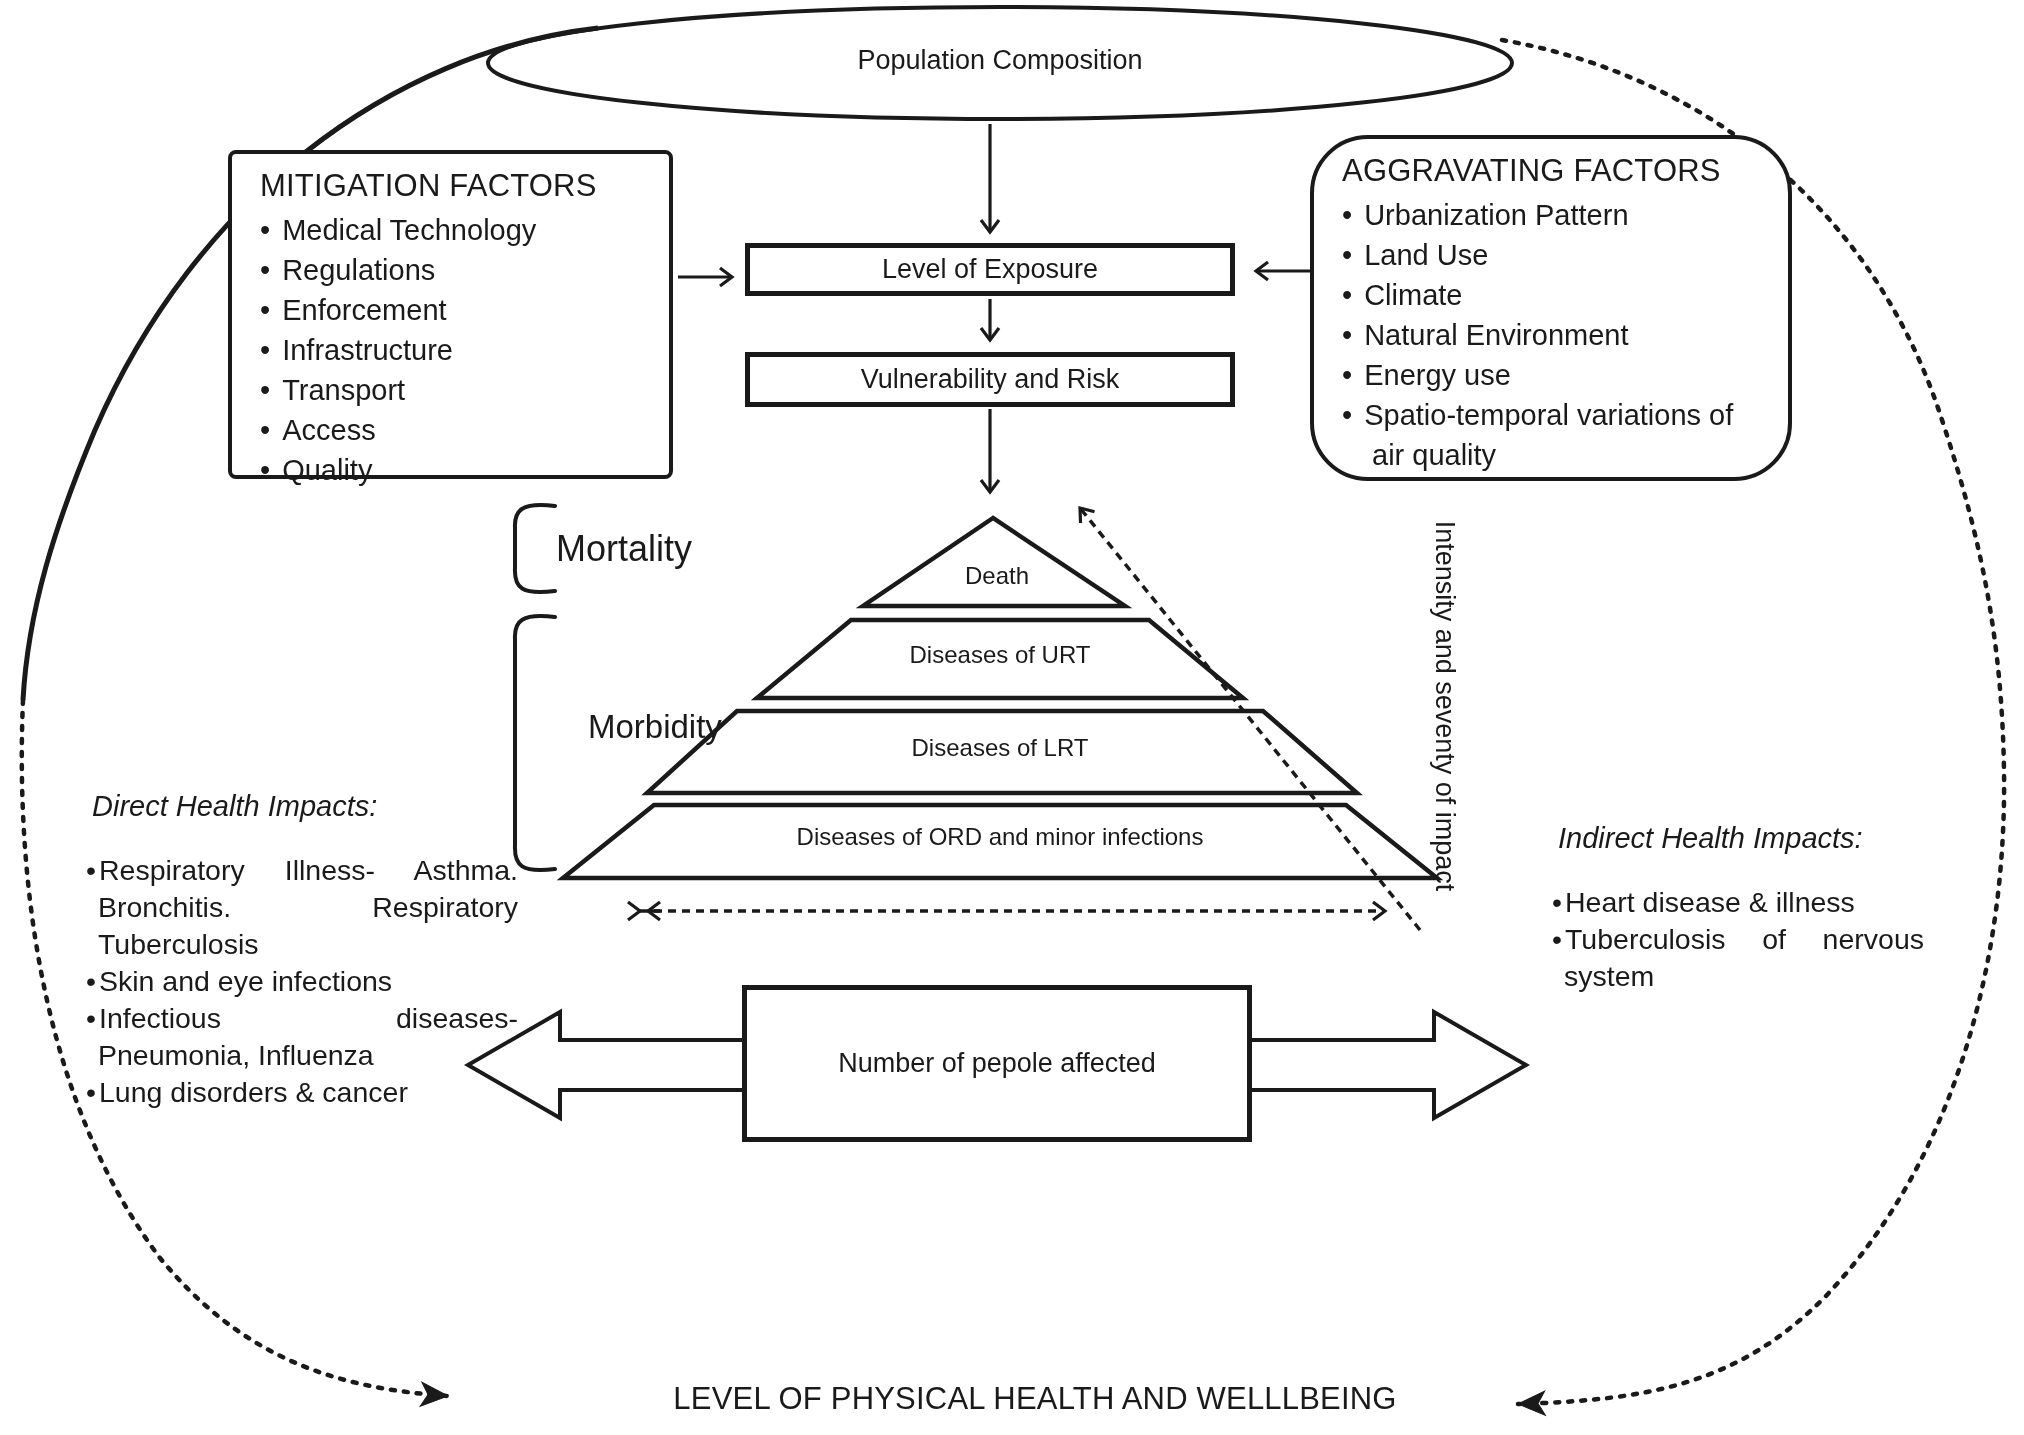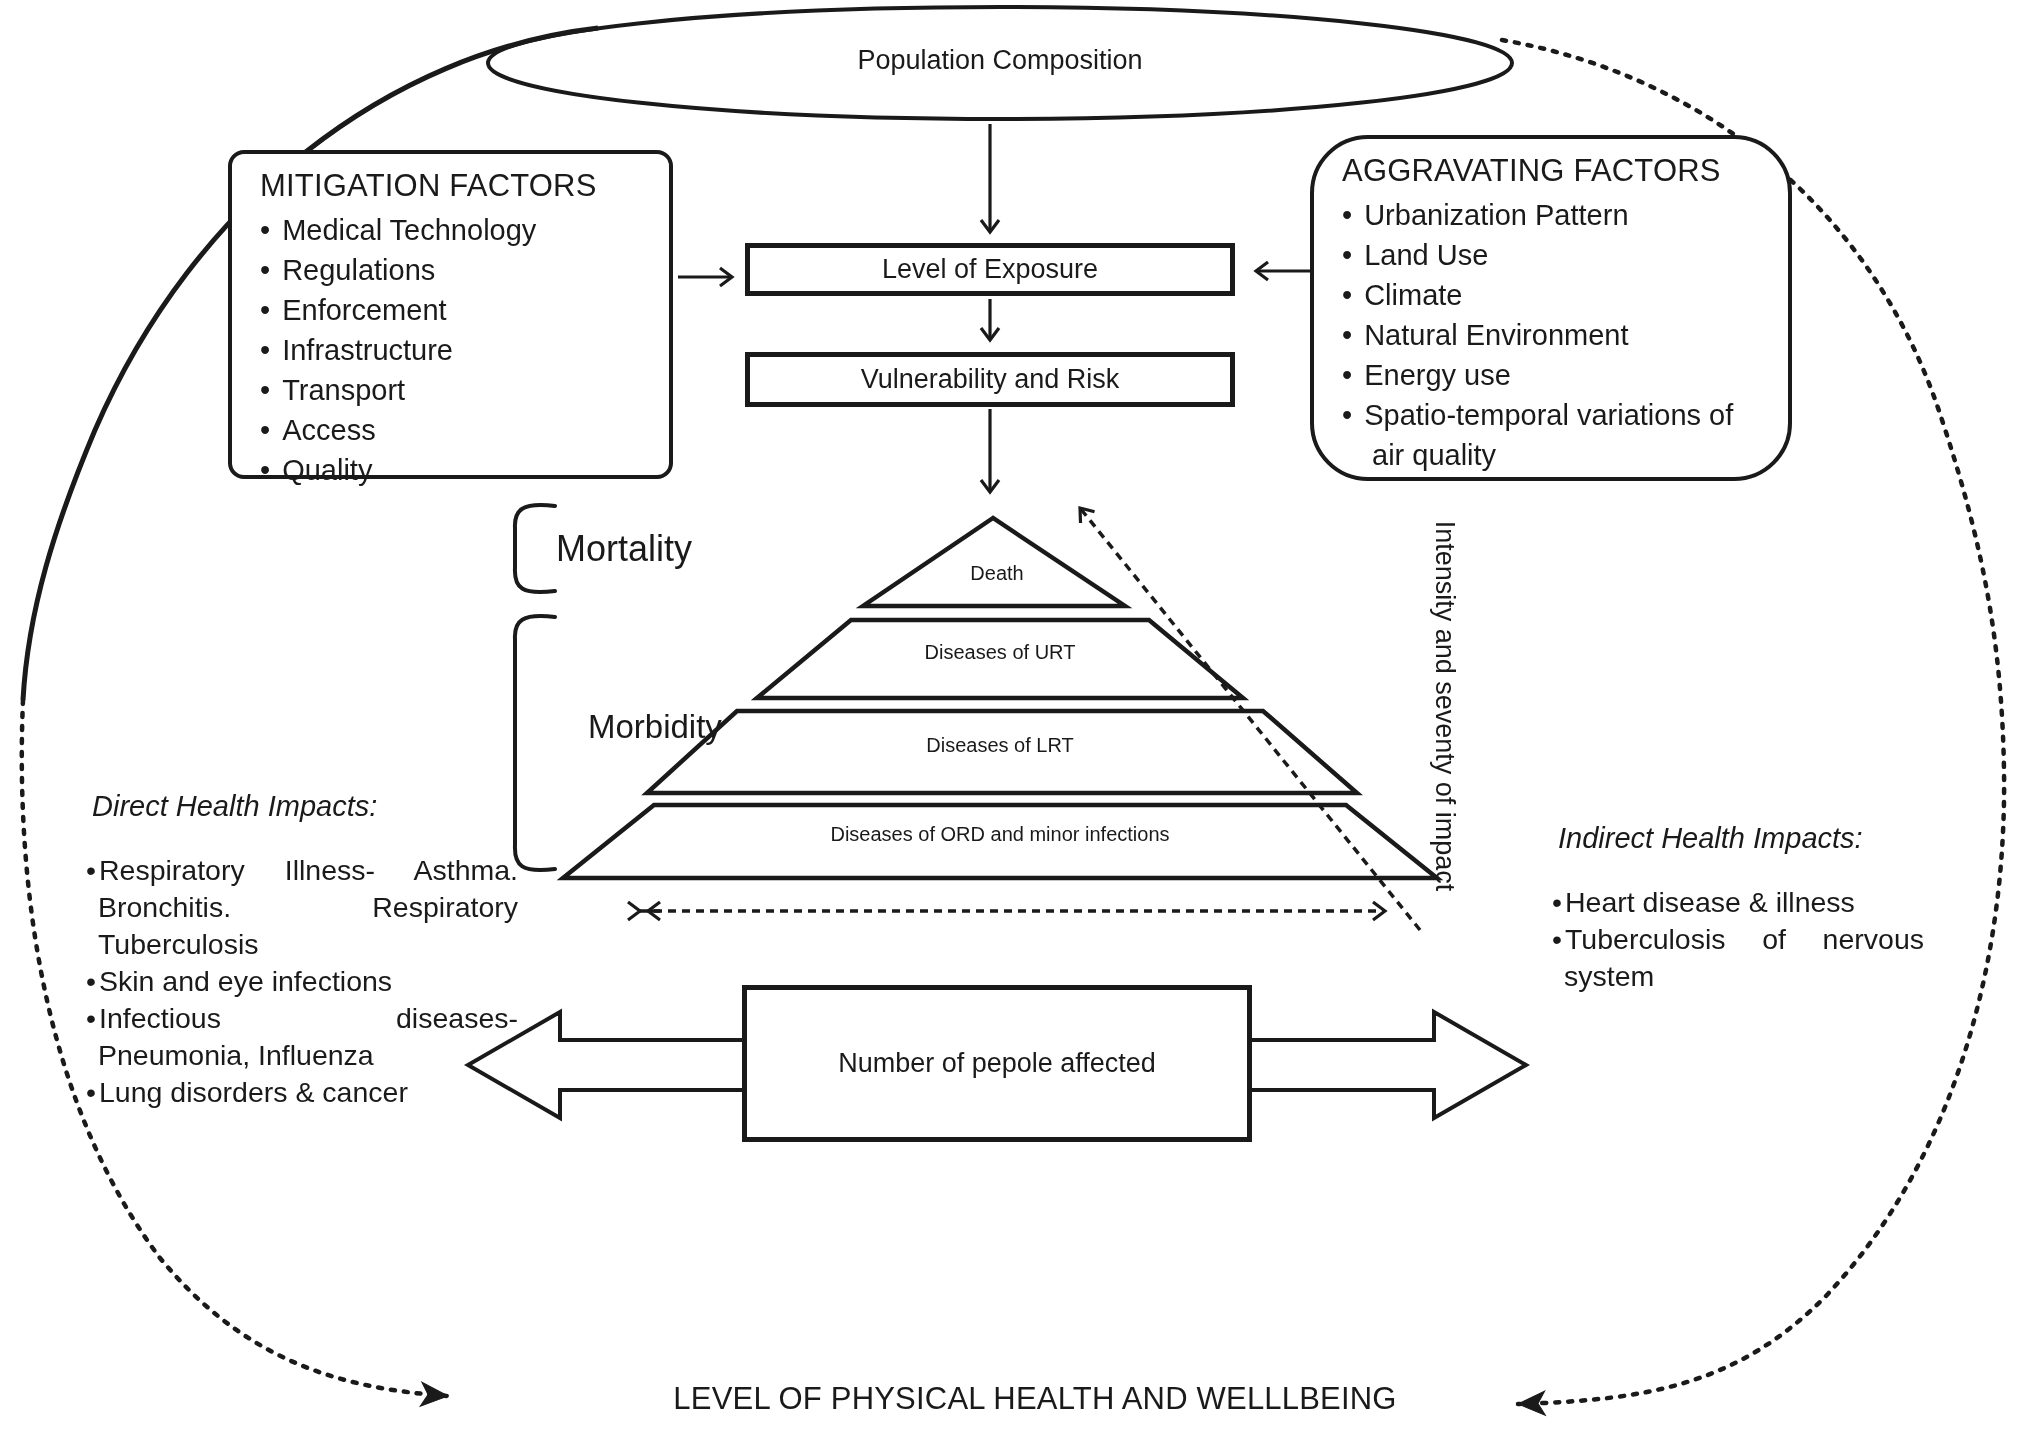--- a/index.html
+++ b/index.html
@@ -6,42 +6,42 @@
   body {
     width:2024px; height:1435px; position:relative; overflow:hidden;
     background:#ffffff; color:#1a1a1a;
     font-family:"Liberation Sans", sans-serif;
   }
   svg.layer { position:absolute; left:0; top:0; z-index:1; }
   .txt { position:absolute; z-index:4; white-space:nowrap; }
   .ctr { transform:translateX(-50%); }
   .rbox {
     position:absolute; z-index:2; background:#ffffff; box-sizing:border-box;
-    border:4px solid #1a1a1a; border-radius:16px; padding:14px 20px 0 28px;
+    border:4px solid #1a1a1a; border-radius:8px; padding:14px 20px 0 28px;
   }
   .rbox .title { font-size:31px; margin-bottom:6px; letter-spacing:0.2px; }
   .rbox .li .line { font-size:29px; line-height:40px; padding-left:30px; text-indent:-30px; }
   .rbox .bullet { margin-right:12px; }
   .cbox {
     position:absolute; z-index:3; background:#ffffff; box-sizing:border-box;
     border:5px solid #1a1a1a; display:flex; align-items:center; justify-content:center;
     font-size:27px;
   }
   .nbox {
     position:absolute; z-index:3; background:#ffffff; box-sizing:border-box;
     border:5px solid #1a1a1a; display:flex; align-items:center; justify-content:center;
     font-size:27px;
   }
   .impacts { position:absolute; z-index:4; }
   .impacts .line { display:block; font-size:28.5px; line-height:37px; }
   .impacts .line.cont { padding-left:12px; }
   .impacts .bullet { margin-right:3px; }
   .impacts .jl { text-align:justify; text-align-last:justify; }
   .ihead { font-style:italic; font-size:29px; }
-  .pyr-label { position:absolute; z-index:4; font-size:20px; transform:translateX(-50%); white-space:nowrap; }
+  .pyr-label { position:absolute; z-index:4; font-size:24px; transform:translateX(-50%); white-space:nowrap; }
   .vert {
     position:absolute; z-index:4; width:430px; height:32px; text-align:center;
     font-size:27px; transform:rotate(90deg); white-space:nowrap;
   }
   .footer { font-size:31px; letter-spacing:0.2px; }
 </style>
 </head>
 <body>
 
 <svg class="layer" width="2024" height="1435" viewBox="0 0 2024 1435">

